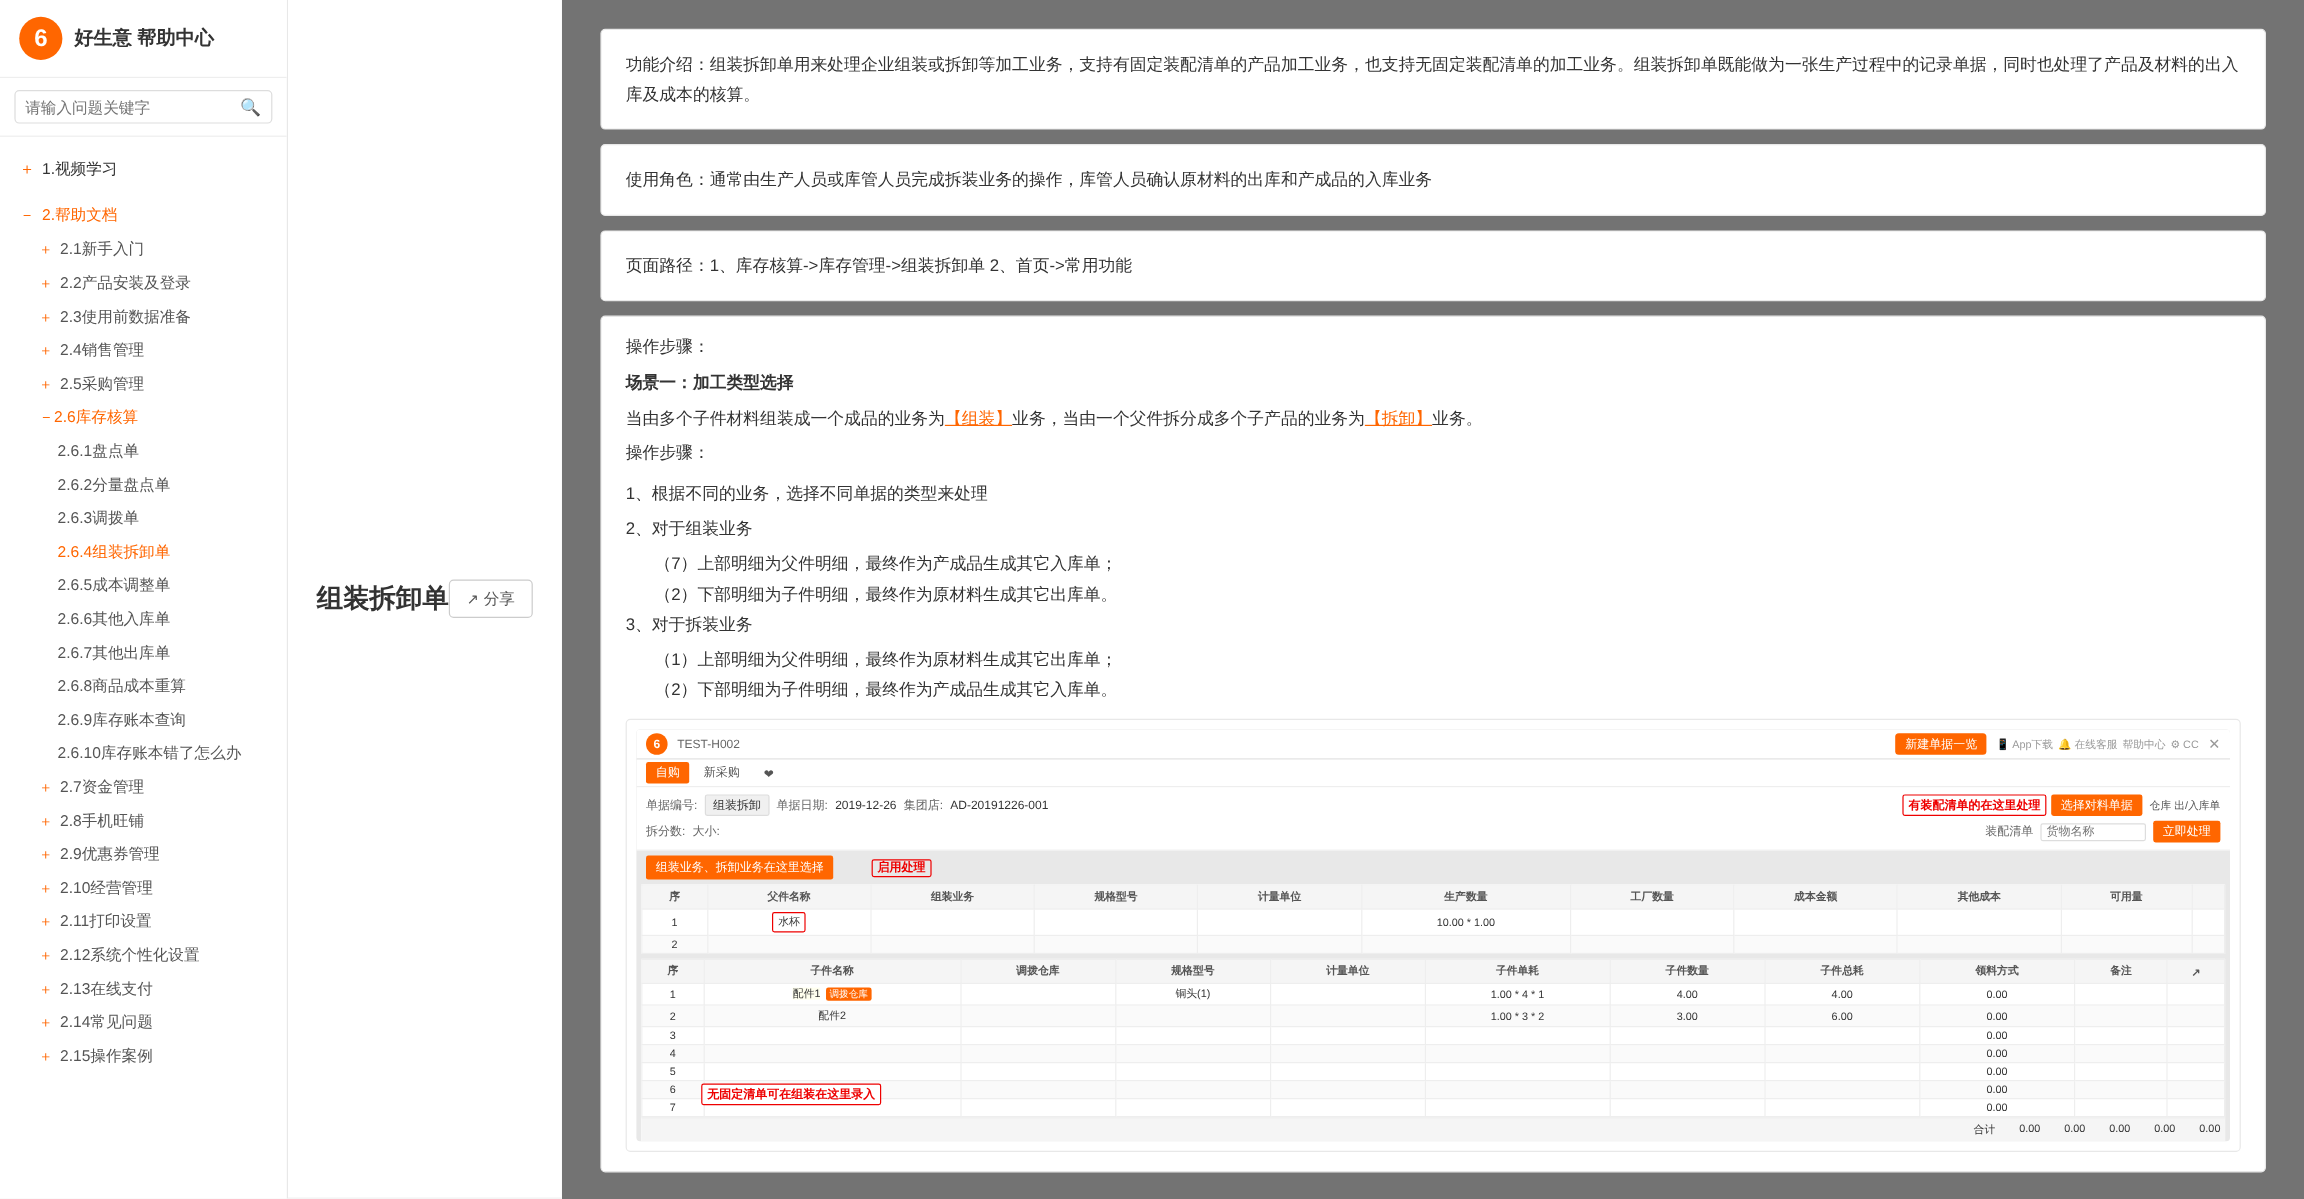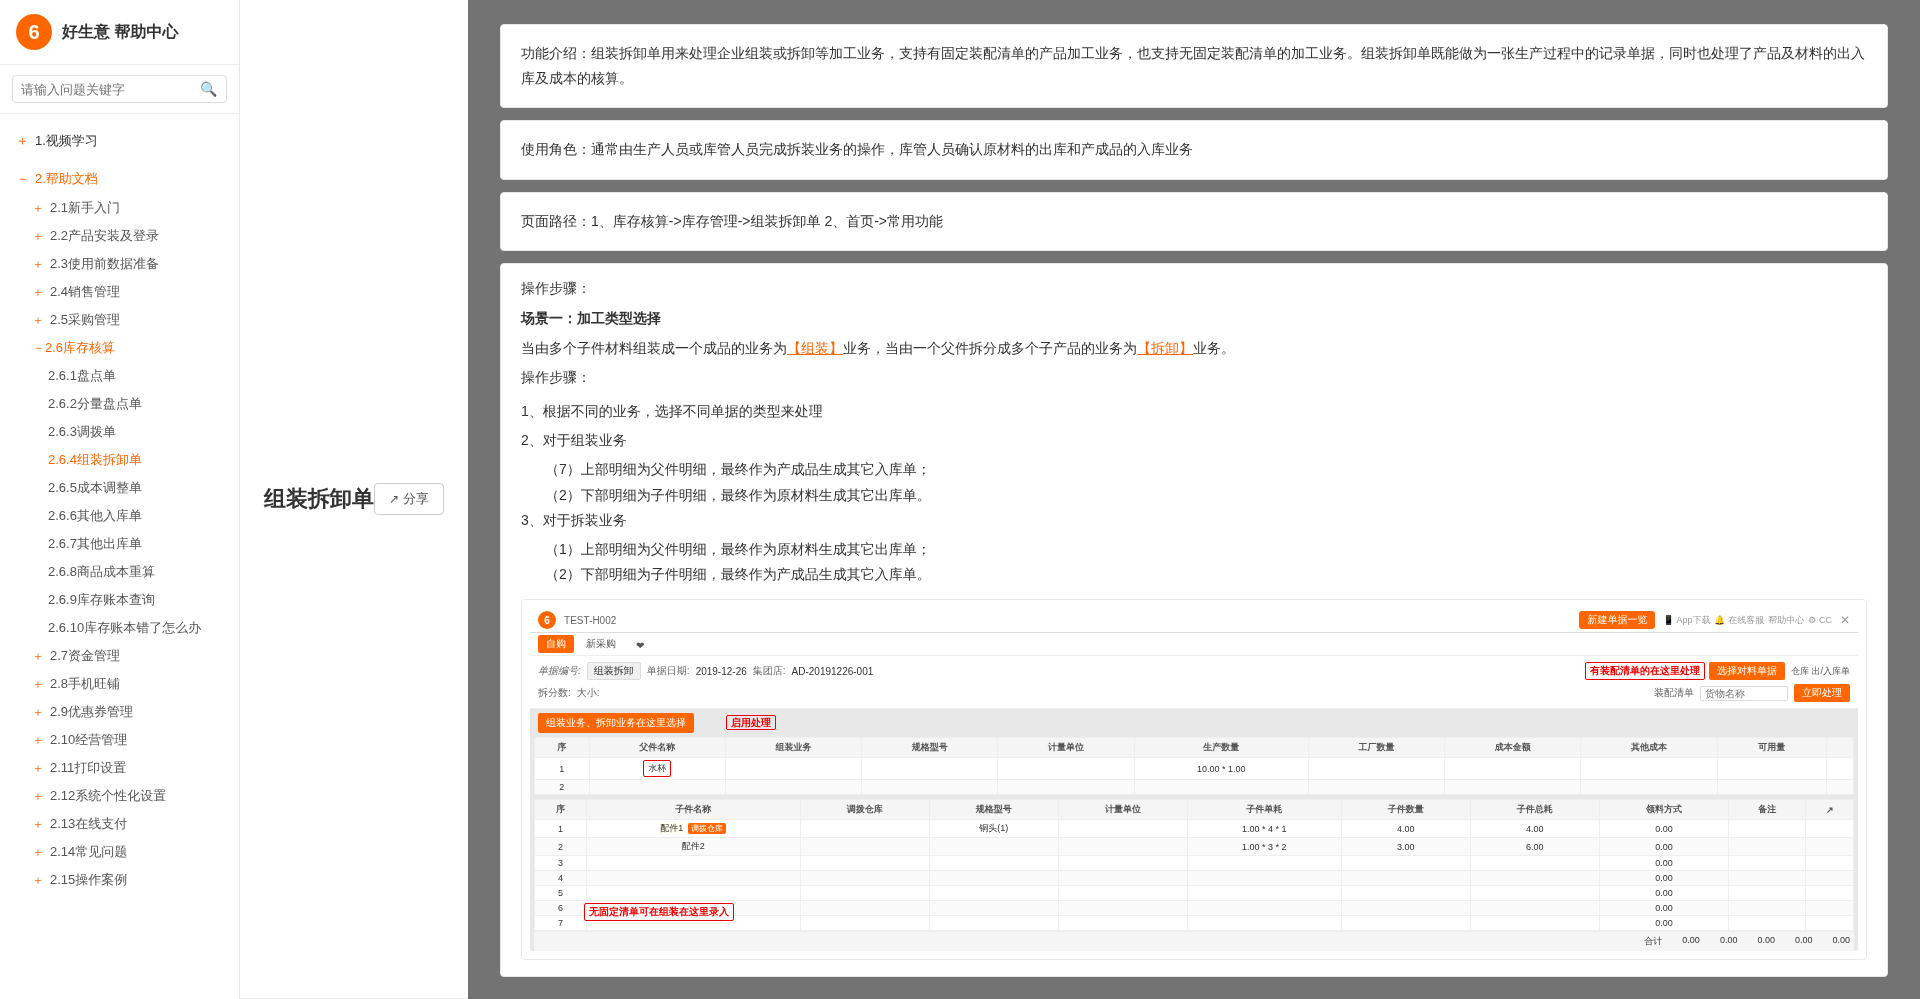--- a/index.html
+++ b/index.html
@@ -359,21 +359,21 @@
           </div>
 
           <div style="background:#fff; border-bottom:1px solid #eee; display:flex; align-items:flex-end; padding:2px 8px; font-size:10px; gap:4px;">
             <span style="background:#f60; color:#fff; padding:2px 8px; border-radius:2px; cursor:pointer; font-size:10px;">自购</span>
             <span style="padding:2px 8px; color:#555; cursor:pointer; font-size:10px;">新采购</span>
             <span style="padding:2px 8px; color:#555; cursor:pointer; font-size:10px;">❤</span>
           </div>
 
           <div style="background:#fff; padding:6px 8px; border-bottom:1px solid #eee; position:relative;">
             <div style="display:flex; align-items:center; gap:6px; margin-bottom:4px; flex-wrap:wrap;">
-              <span style="font-size:10px; color:#666;font-style:italic;">单据编号:</span>
+              <span style="font-size:10px; color:#666;">单据编号:</span>
               <span style="font-size:10px; background:#f0f0f0; border:1px solid #ddd; border-radius:2px; padding:1px 6px;">组装拆卸</span>
               <span style="font-size:10px; color:#666;">单据日期:</span>
               <span style="font-size:10px;">2019-12-26</span>
               <span style="font-size:10px; color:#666;">集团店:</span>
               <span style="font-size:10px;">AD-20191226-001</span>
               <div style="flex:1;"></div>
 
               <div style="position:relative; display:flex; align-items:center; gap:4px;">
                 <span style="color:#e00; font-size:10px; font-weight:bold; border:1px solid #e00; padding:1px 4px; border-radius:2px;">有装配清单的在这里处理</span>
                 <div style="background:#f60; color:#fff; border:none; border-radius:2px; padding:2px 8px; font-size:10px; cursor:pointer;">选择对料单据</div>

